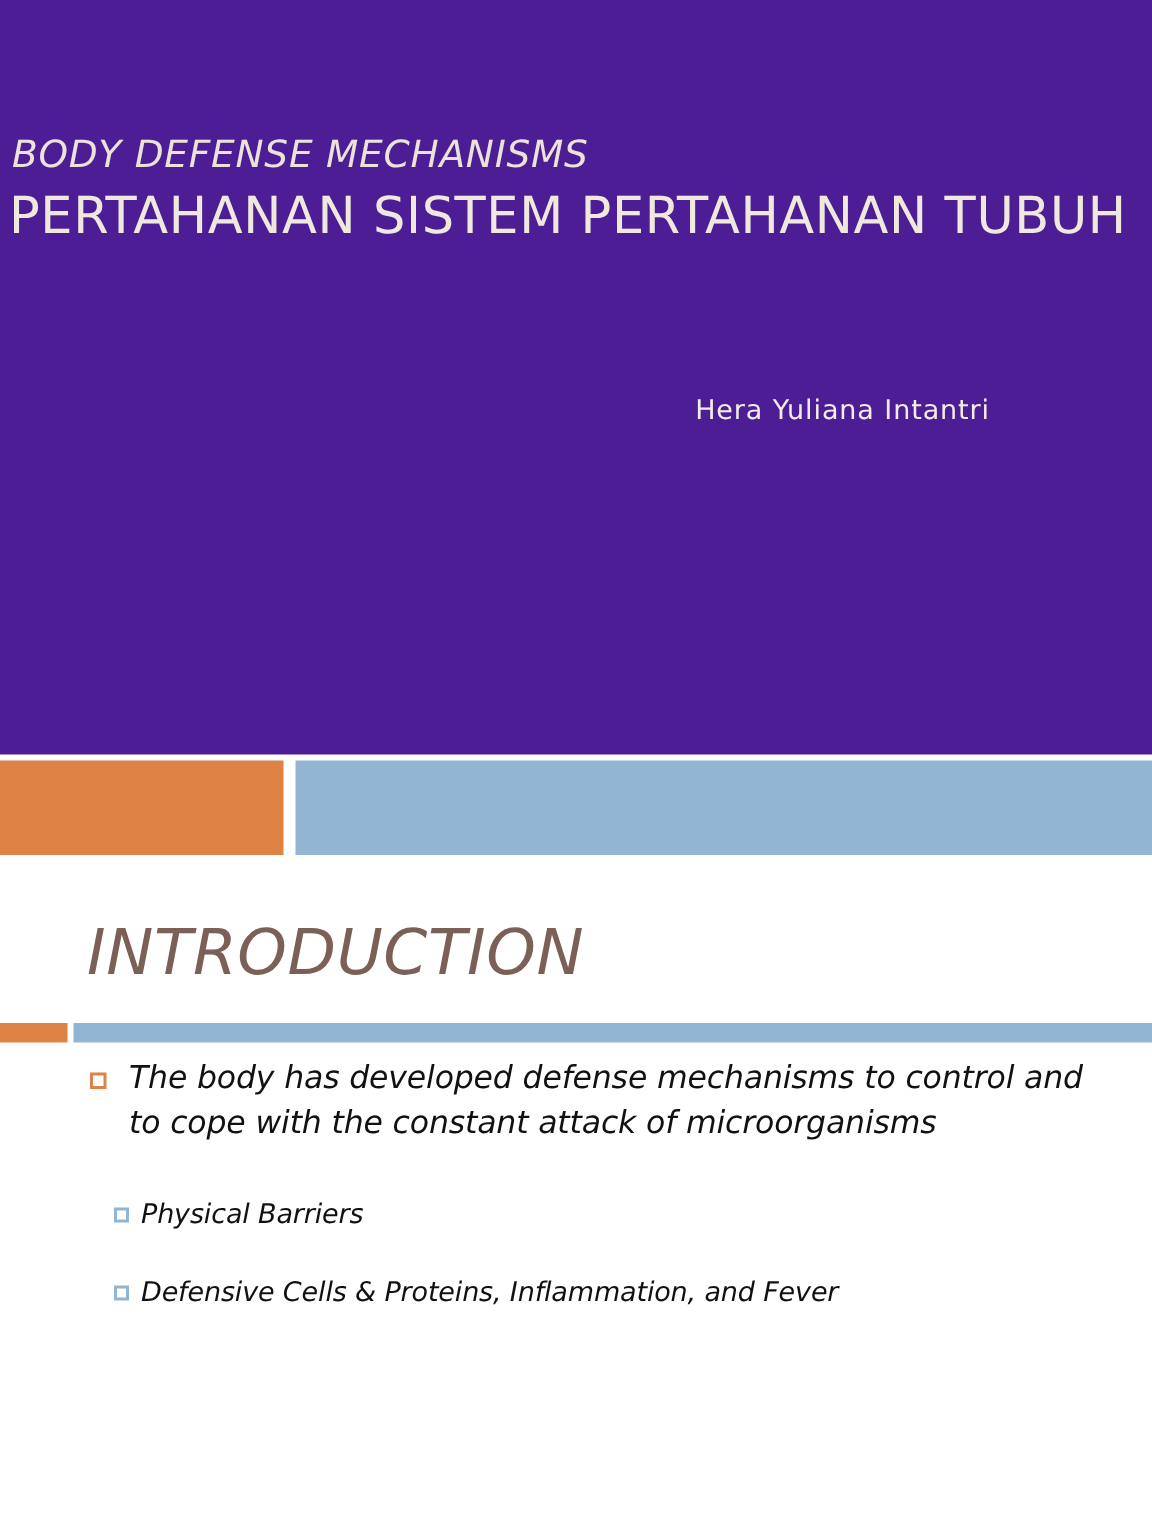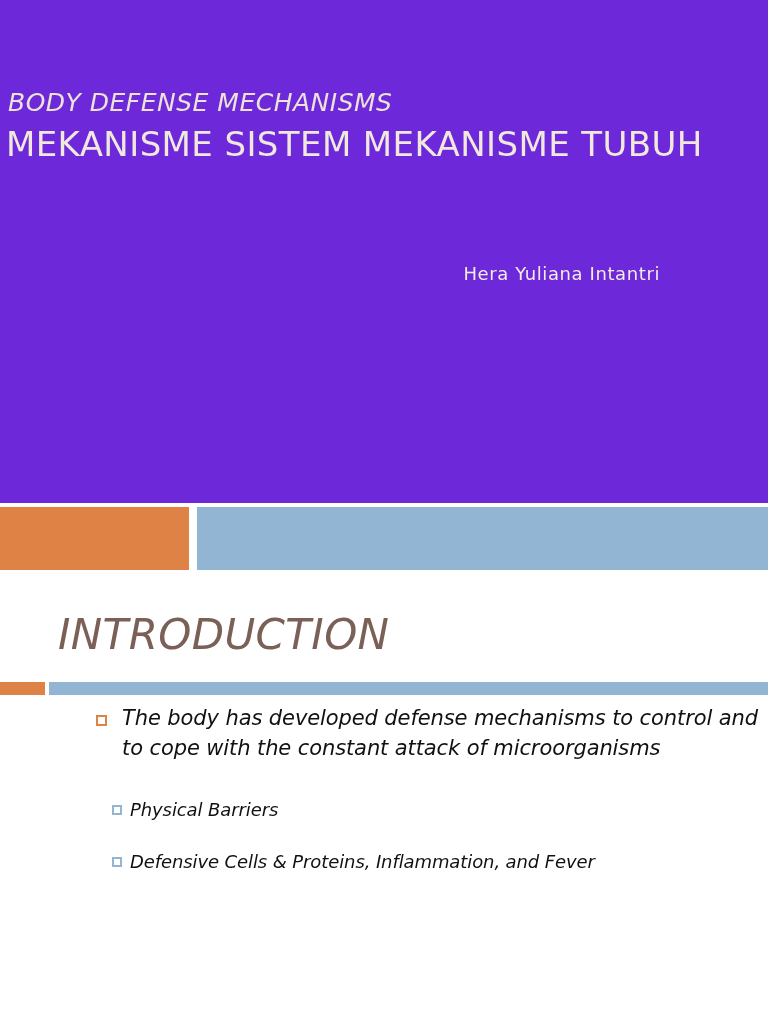--- a/index.html
+++ b/index.html
@@ -15,21 +15,21 @@
     position: relative;
   }
 
   
   .slide-title {
     position: absolute;
     left: 0;
     top: 0;
     width: 768px;
     height: 503px;
-    background: #6d28d9;
+    background: #4c1d95;
     overflow: hidden;
   }
   .title-eyebrow {
     position: absolute;
     left: 8px;
     top: 88px;
     font-family: "DejaVu Sans", sans-serif;
     font-style: italic;
     font-size: 25px;
     letter-spacing: 0.5px;
@@ -136,21 +136,20 @@
   .bullet-list {
     position: absolute;
     left: 0;
     top: 133px;
     width: 768px;
   }
   .bullet {
     position: relative;
     display: flex;
     align-items: flex-start;
-    margin-left: 36px;
   }
   .bullet-l1 {
     padding-left: 60px;
     margin-bottom: 34px;
   }
   .bullet-l2 {
     padding-left: 76px;
     margin-bottom: 27px;
   }
   .marker {
@@ -193,21 +192,21 @@
     font-weight: 400;
   }
 </style>
 </head>
 <body>
 
 <div class="slide-title">
 
   <div class="title-eyebrow">BODY DEFENSE MECHANISMS</div>
 
-  <div class="title-main">MEKANISME SISTEM MEKANISME TUBUH</div>
+  <div class="title-main">PERTAHANAN SISTEM PERTAHANAN TUBUH</div>
 
   <div class="subtitle-block">
     <span class="subtitle-line">Hera Yuliana Intantri</span>
   </div>
 
 </div>
 
 <div class="band">
   <div class="band-orange"></div>
   <div class="band-blue"></div>

